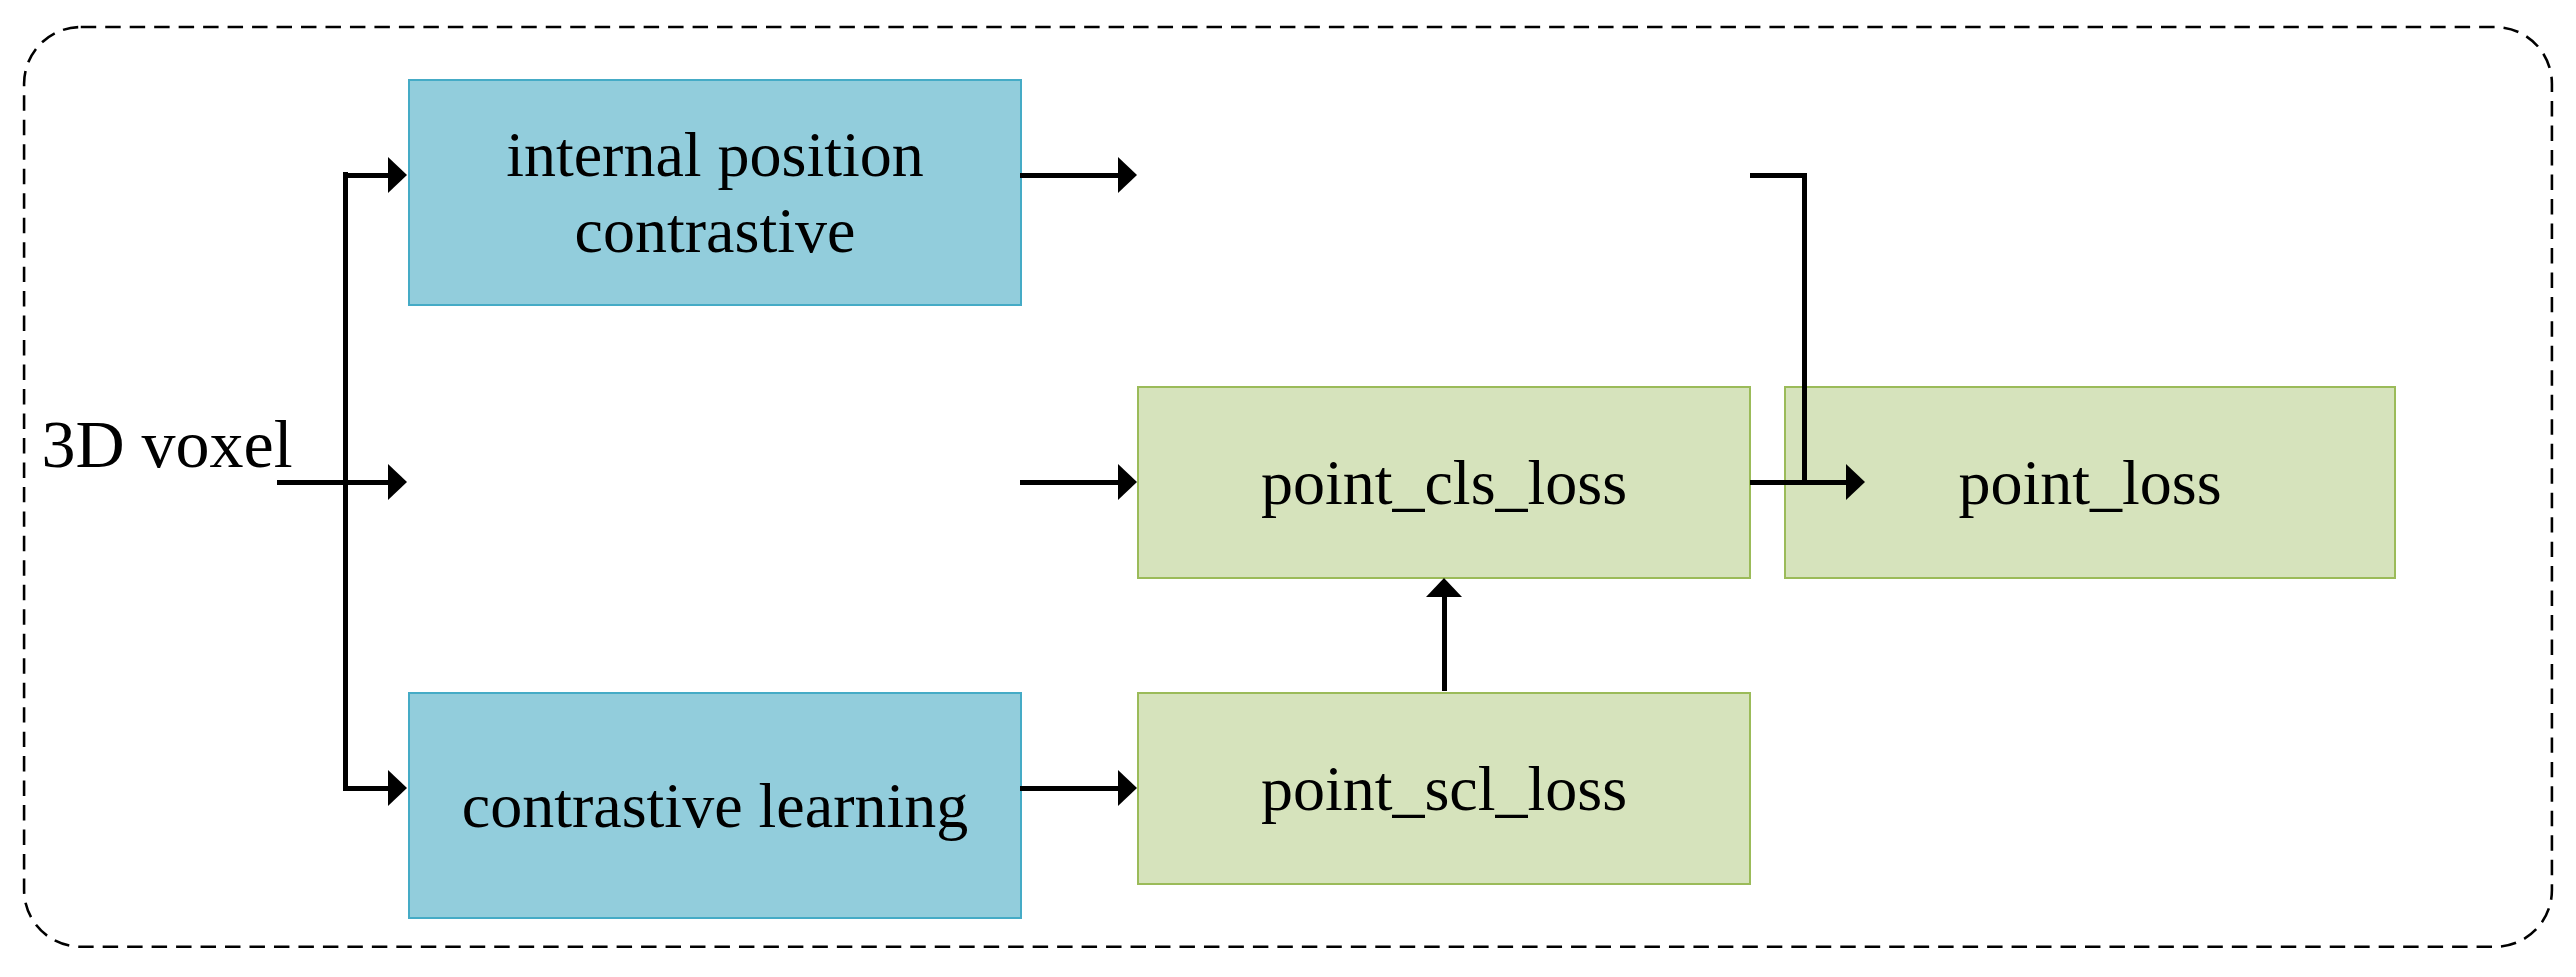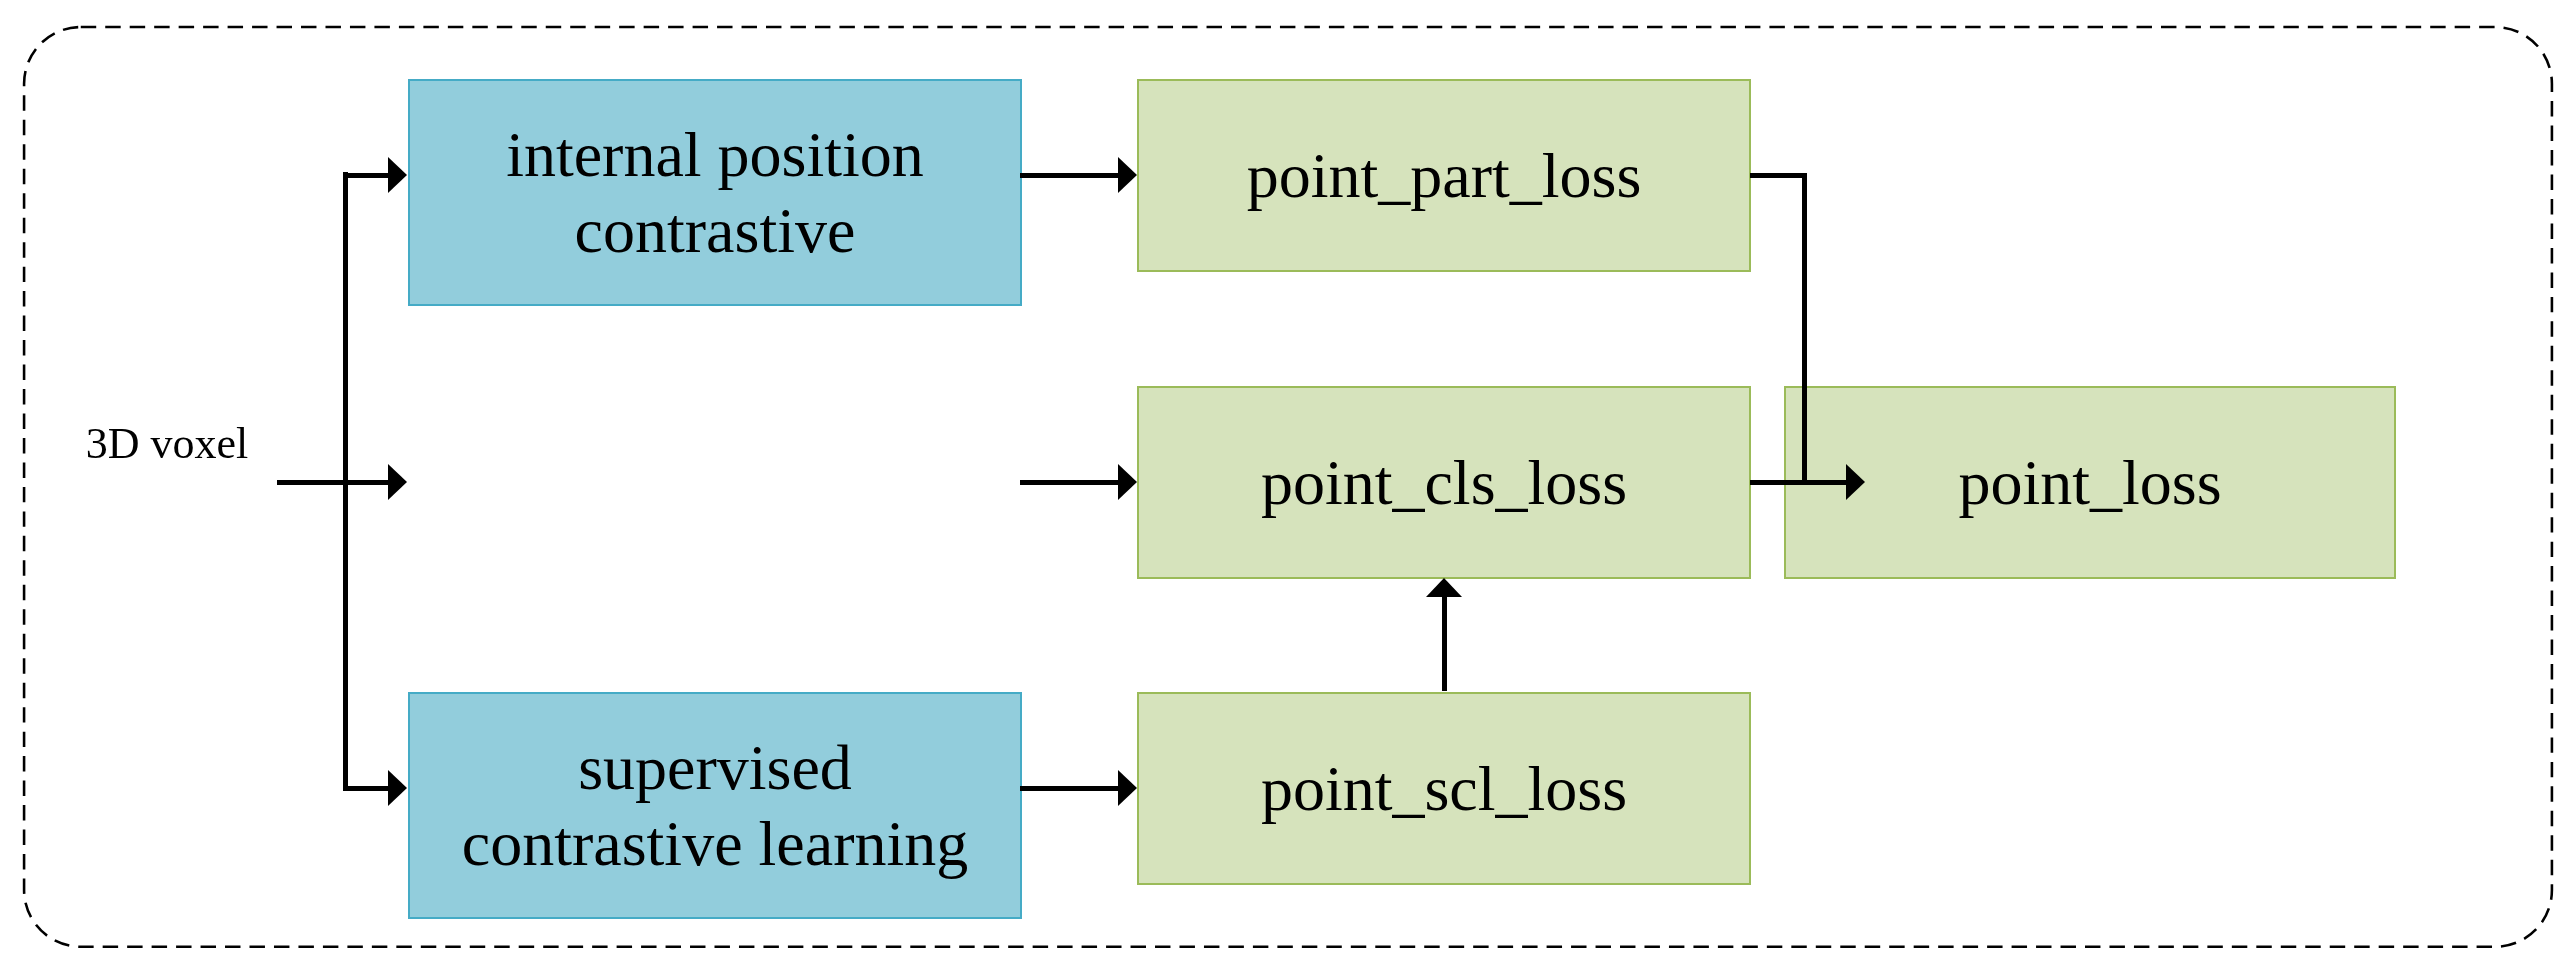--- a/index.html
+++ b/index.html
@@ -59,21 +59,21 @@
     position: absolute; width: 0; height: 0;
     border-left: 18px solid transparent;
     border-right: 18px solid transparent;
     border-bottom: 19.3px solid var(--line, #000);
   }
 
   .input-label {
     position: absolute;
     left: 35px; top: 406px; width: 264px;
     text-align: center;
-    font-size: 44px;
+    font-size: 68px;
     line-height: 76px;
     white-space: nowrap;
   }
 </style>
 </head>
 <body>
 
 <div class="canvas">
 
   <svg class="frame-svg" width="2576" height="977" aria-hidden="true" viewBox="0 0 3999 1517">
@@ -82,27 +82,23 @@
 
   <div class="input-label">
     <div>3D voxel</div>
   </div>
 
   <div class="node task r1">
     <span>internal position</span>
     <span>contrastive</span>
   </div>
   <div class="node task r3">
-    <span>supervised</span>
     <span>contrastive learning</span>
   </div>
 
-  <div class="node loss r1">
-    <span>point_part_loss</span>
-  </div>
   <div class="node loss r2">
     <span>point_cls_loss</span>
   </div>
   <div class="node loss r3">
     <span>point_scl_loss</span>
   </div>
 
   <div class="node out">
     <span>point_loss</span>
   </div>

